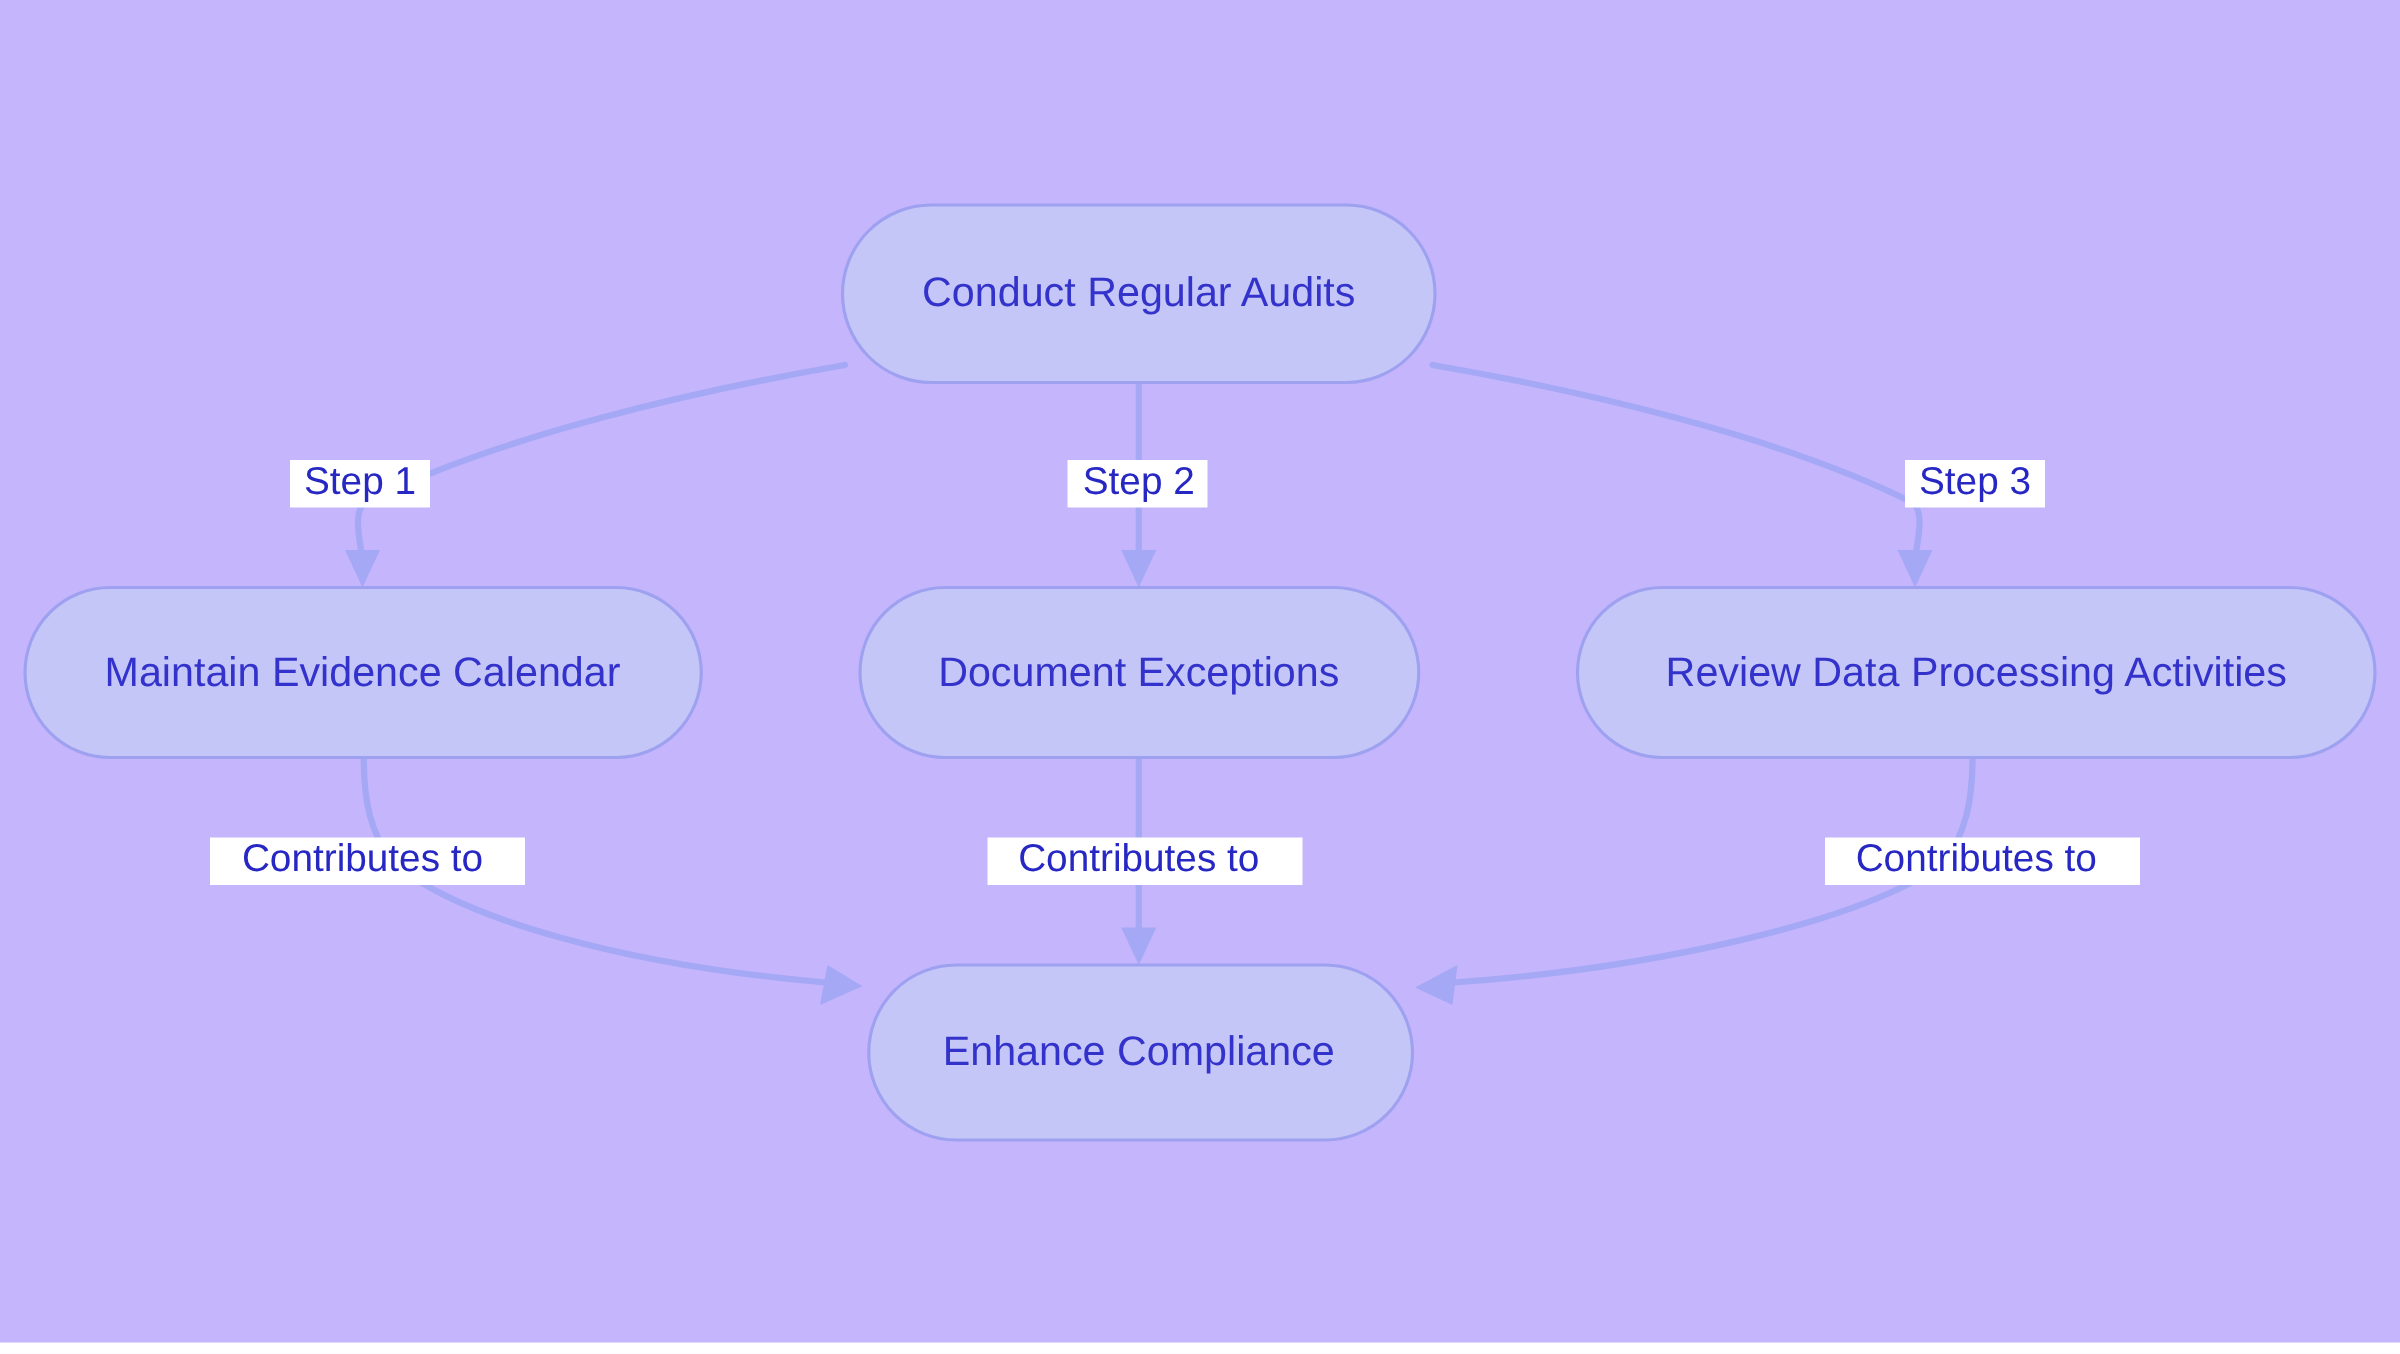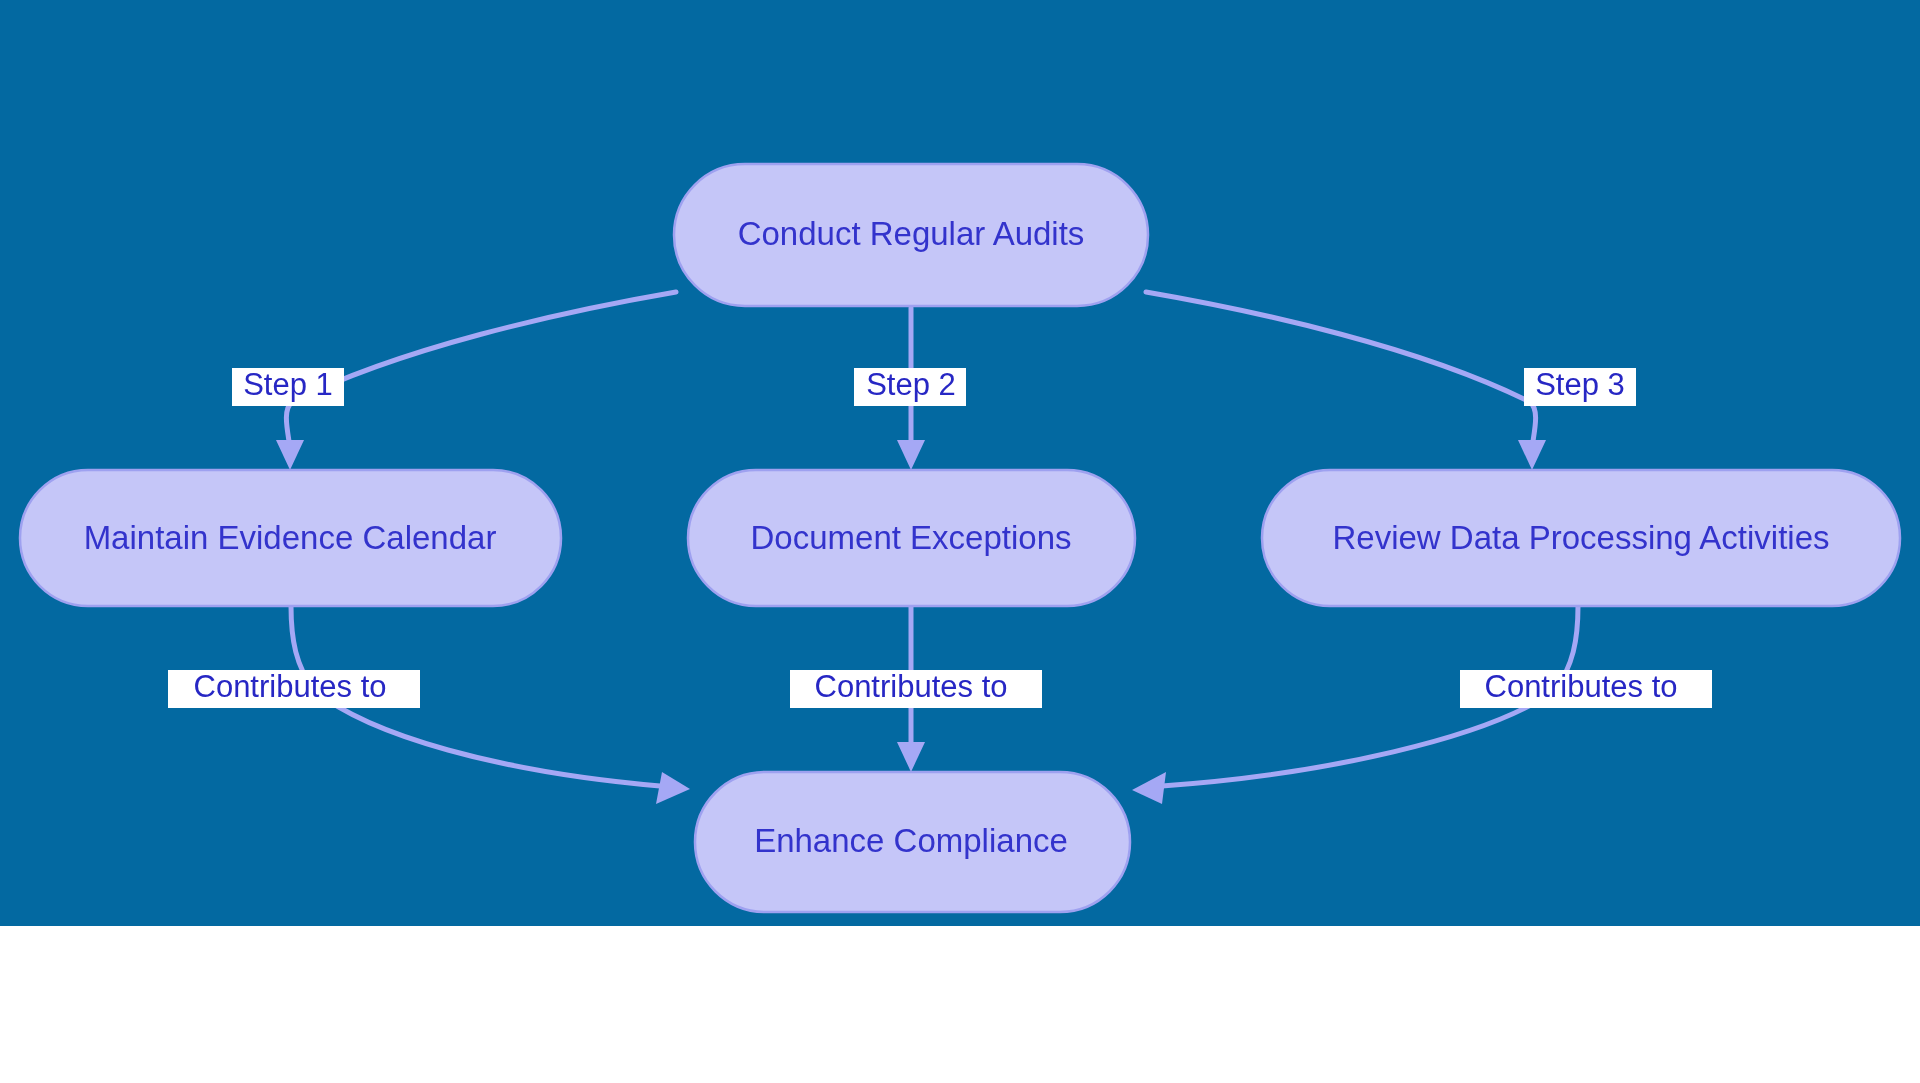--- a/index.html
+++ b/index.html
@@ -9,22 +9,22 @@
   }
   body {
     width: 1920px;
     height: 1083px;
     overflow: hidden;
     font-family: "Liberation Sans", sans-serif;
   }
   #flow-root {
     position: relative;
     width: 1920px;
-    height: 926px;
-    background: #0369a1;
+    height: 1074px;
+    background: #c4b5fd;
   }
   svg#flow-svg {
     position: absolute;
     left: 0;
     top: 0;
     width: 1920px;
     height: 1083px;
     display: block;
   }
   .node-shape {

